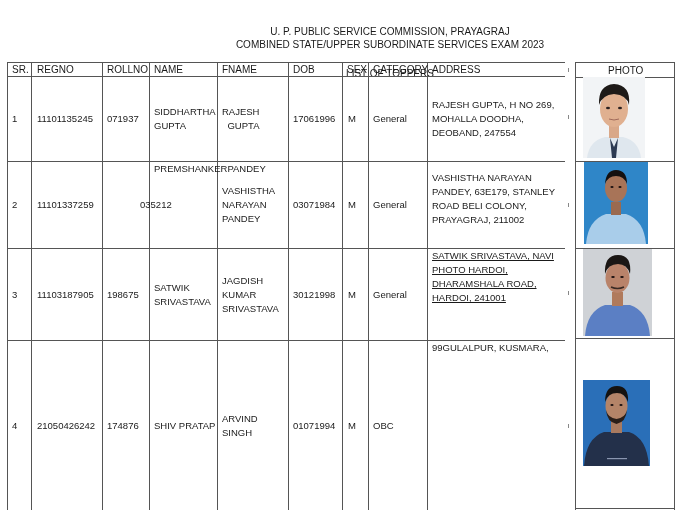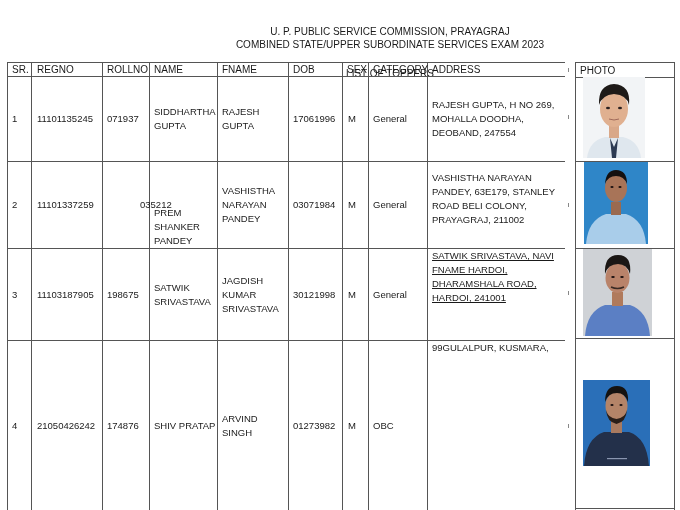--- a/index.html
+++ b/index.html
@@ -57,31 +57,31 @@
 
   <div class="hdr" style="left:12px;">SR.</div>
   <div class="hdr" style="left:37px;">REGNO</div>
   <div class="hdr" style="left:107px;">ROLLNO</div>
   <div class="hdr" style="left:154px;">NAME</div>
   <div class="hdr" style="left:222px;">FNAME</div>
   <div class="hdr" style="left:293px;">DOB</div>
   <div class="hdr" style="left:347px;">SEX</div>
   <div class="hdr" style="left:373px;">CATEGORY</div>
   <div class="hdr" style="left:432px;">ADDRESS</div>
-  <div class="hdr" style="left:580px;top:65px;">PHOTO</div>
+  <div class="hdr" style="left:608px;top:65px;">PHOTO</div>
 
   <div>
     <div class="cell" style="left:12px;top:77px;height:84px;">1</div>
     <div class="cell" style="left:37px;top:77px;height:84px;">11101135245</div>
     <div class="cell" style="left:107px;top:77px;height:84px;">071937</div>
     <div class="cell" style="left:154px;top:77px;height:84px;flex-direction:column;justify-content:center;align-items:flex-start;">
       <span>SIDDHARTHA</span>
       <span>GUPTA</span>
     </div>
-    <div class="cell" style="left:222px;top:77px;height:84px;flex-direction:column;justify-content:center;align-items:flex-start;">
+    <div class="cell" style="left:222px;top:77px;height:84px;flex-direction:column;justify-content:center;align-items:flex-end;">
       <span>RAJESH</span>
       <span>GUPTA</span>
     </div>
     <div class="cell" style="left:293px;top:77px;height:84px;">17061996</div>
     <div class="cell" style="left:348px;top:77px;height:84px;">M</div>
     <div class="cell" style="left:373px;top:77px;height:84px;">General</div>
     <div class="cell" style="left:432px;top:77px;height:84px;flex-direction:column;justify-content:center;align-items:flex-start;">
       <span>RAJESH GUPTA, H NO 269,</span>
       <span>MOHALLA DOODHA,</span>
       <span>DEOBAND, 247554</span>
@@ -98,21 +98,21 @@
         <ellipse cx="37" cy="31" rx="2" ry="1.2" fill="#2a2020"></ellipse>
         <path d="M26 42 Q31 44 36 42" stroke="#a06a5a" stroke-width="1" fill="none"></path>
       </svg>
     </div>
   </div>
 
   <div>
     <div class="cell" style="left:12px;top:162px;height:86px;">2</div>
     <div class="cell" style="left:37px;top:162px;height:86px;">11101337259</div>
     <div class="cell" style="left:107px;top:162px;height:86px;margin-left:33px;">035212</div>
-    <div class="cell" style="left:154px;top:162px;height:86px;flex-direction:column;justify-content:flex-end;align-items:flex-start;">
+    <div class="cell" style="left:154px;top:162px;height:86px;flex-direction:row;justify-content:flex-start;align-items:flex-start;">
       <span>PREM</span>
       <span>SHANKER</span>
       <span>PANDEY</span>
     </div>
     <div class="cell" style="left:222px;top:162px;height:86px;flex-direction:column;justify-content:center;align-items:flex-start;">
       <span>VASHISTHA</span>
       <span>NARAYAN</span>
       <span>PANDEY</span>
     </div>
     <div class="cell" style="left:293px;top:162px;height:86px;">03071984</div>
@@ -148,21 +148,21 @@
     <div class="cell" style="left:222px;top:249px;height:91px;flex-direction:column;justify-content:center;align-items:flex-start;">
       <span>JAGDISH</span>
       <span>KUMAR</span>
       <span>SRIVASTAVA</span>
     </div>
     <div class="cell" style="left:293px;top:249px;height:91px;">30121998</div>
     <div class="cell" style="left:348px;top:249px;height:91px;">M</div>
     <div class="cell" style="left:373px;top:249px;height:91px;">General</div>
     <div class="cell" style="left:432px;top:249px;height:91px;flex-direction:column;justify-content:flex-start;align-items:flex-start;text-decoration:underline;">
       <span>SATWIK SRIVASTAVA, NAVI</span>
-      <span>FNAME HARDOI,</span>
+      <span>PHOTO HARDOI,</span>
       <span>DHARAMSHALA ROAD,</span>
       <span>HARDOI, 241001</span>
     </div>
     <div class="photo" style="left:583px;top:249px;width:69px;height:87px;">
       <svg viewBox="0 0 69 87">
         <rect width="69" height="87" fill="#cfd2d6"></rect>
         <path d="M2 87 Q4 62 22 56 L47 56 Q65 62 67 87 Z" fill="#5b7fc4"></path>
         <rect x="29" y="43" width="11" height="14" fill="#b07a5c"></rect>
         <ellipse cx="34.5" cy="29" rx="12" ry="15" fill="#b9836a"></ellipse>
         <path d="M22 25 Q21 6 35 6 Q49 6 47 25 Q44 15 35 15 Q25 15 22 25 Z" fill="#1a1614"></path>
@@ -177,21 +177,21 @@
     <div class="cell" style="left:12px;top:341px;height:169px;">4</div>
     <div class="cell" style="left:37px;top:341px;height:169px;">21050426242</div>
     <div class="cell" style="left:107px;top:341px;height:169px;">174876</div>
     <div class="cell" style="left:154px;top:341px;height:169px;flex-direction:column;justify-content:center;align-items:flex-start;">
       <span>SHIV PRATAP</span>
     </div>
     <div class="cell" style="left:222px;top:341px;height:169px;flex-direction:column;justify-content:center;align-items:flex-start;">
       <span>ARVIND</span>
       <span>SINGH</span>
     </div>
-    <div class="cell" style="left:293px;top:341px;height:169px;">01273982</div>
+    <div class="cell" style="left:293px;top:341px;height:169px;">01071994</div>
     <div class="cell" style="left:348px;top:341px;height:169px;">M</div>
     <div class="cell" style="left:373px;top:341px;height:169px;">OBC</div>
     <div class="addr" style="left:432px;top:341px;display:flex;flex-direction:column;">
       <span>99GULALPUR, KUSMARA,</span>
     </div>
     <div class="photo" style="left:583px;top:380px;width:67px;height:86px;">
       <svg viewBox="0 0 67 86">
         <rect width="67" height="86" fill="#2a6fb8"></rect>
         <path d="M1 86 Q3 58 21 52 L46 52 Q64 58 66 86 Z" fill="#23304a"></path>
         <rect x="28" y="40" width="11" height="13" fill="#a87a60"></rect>

